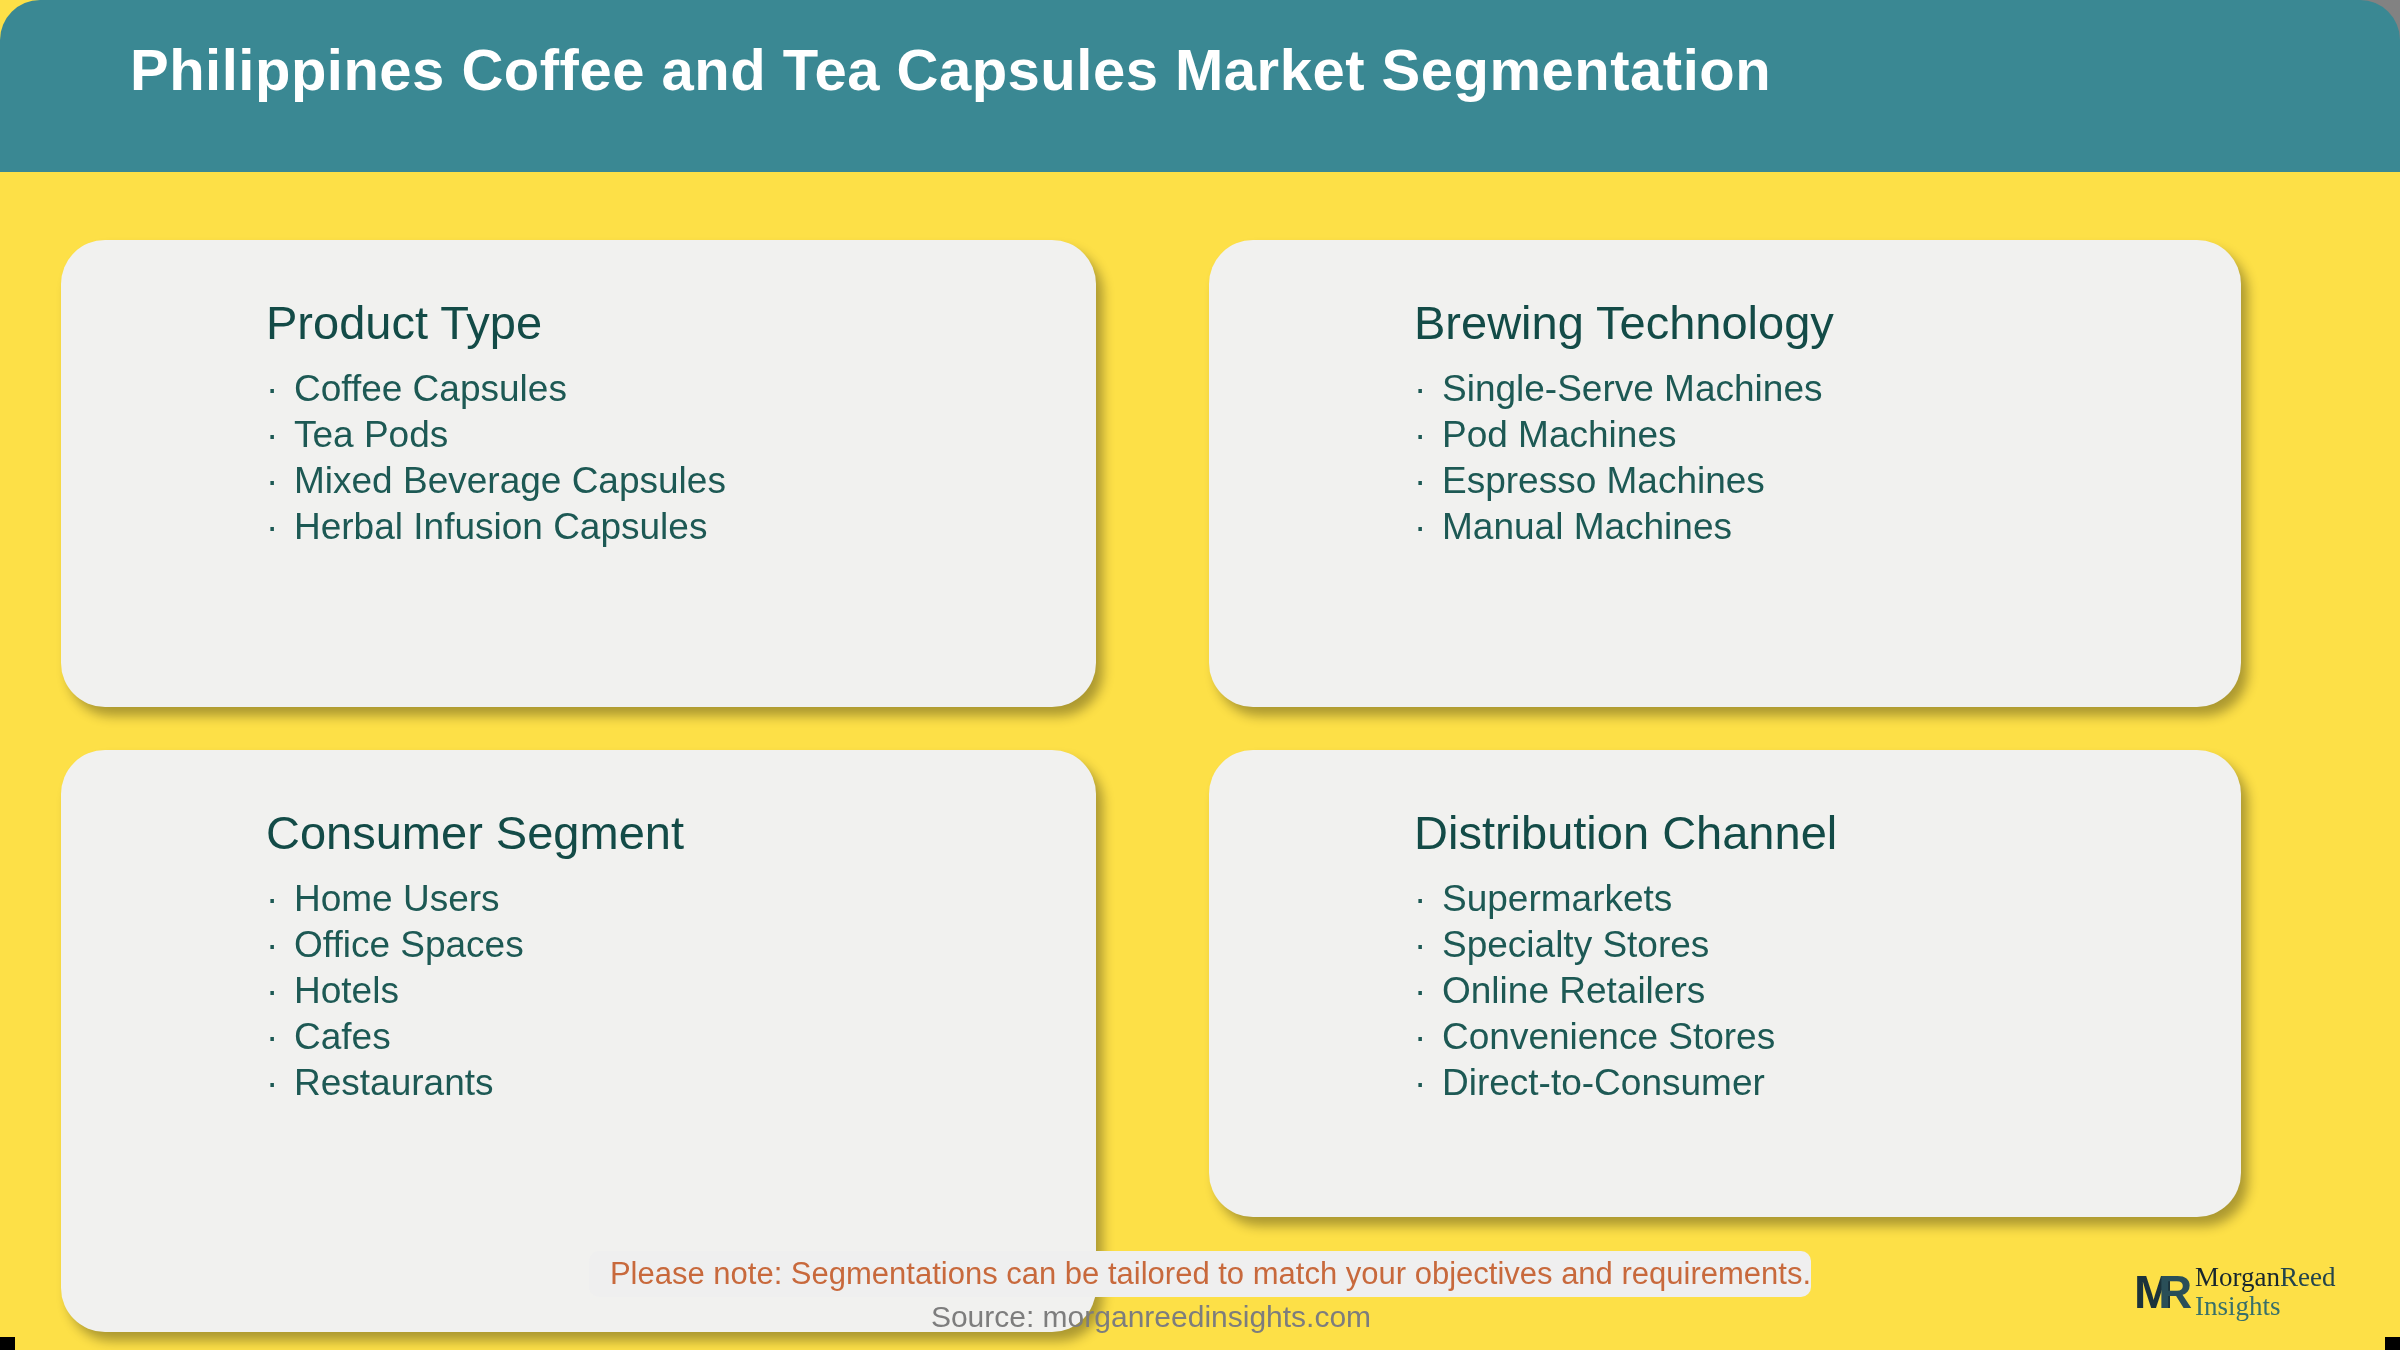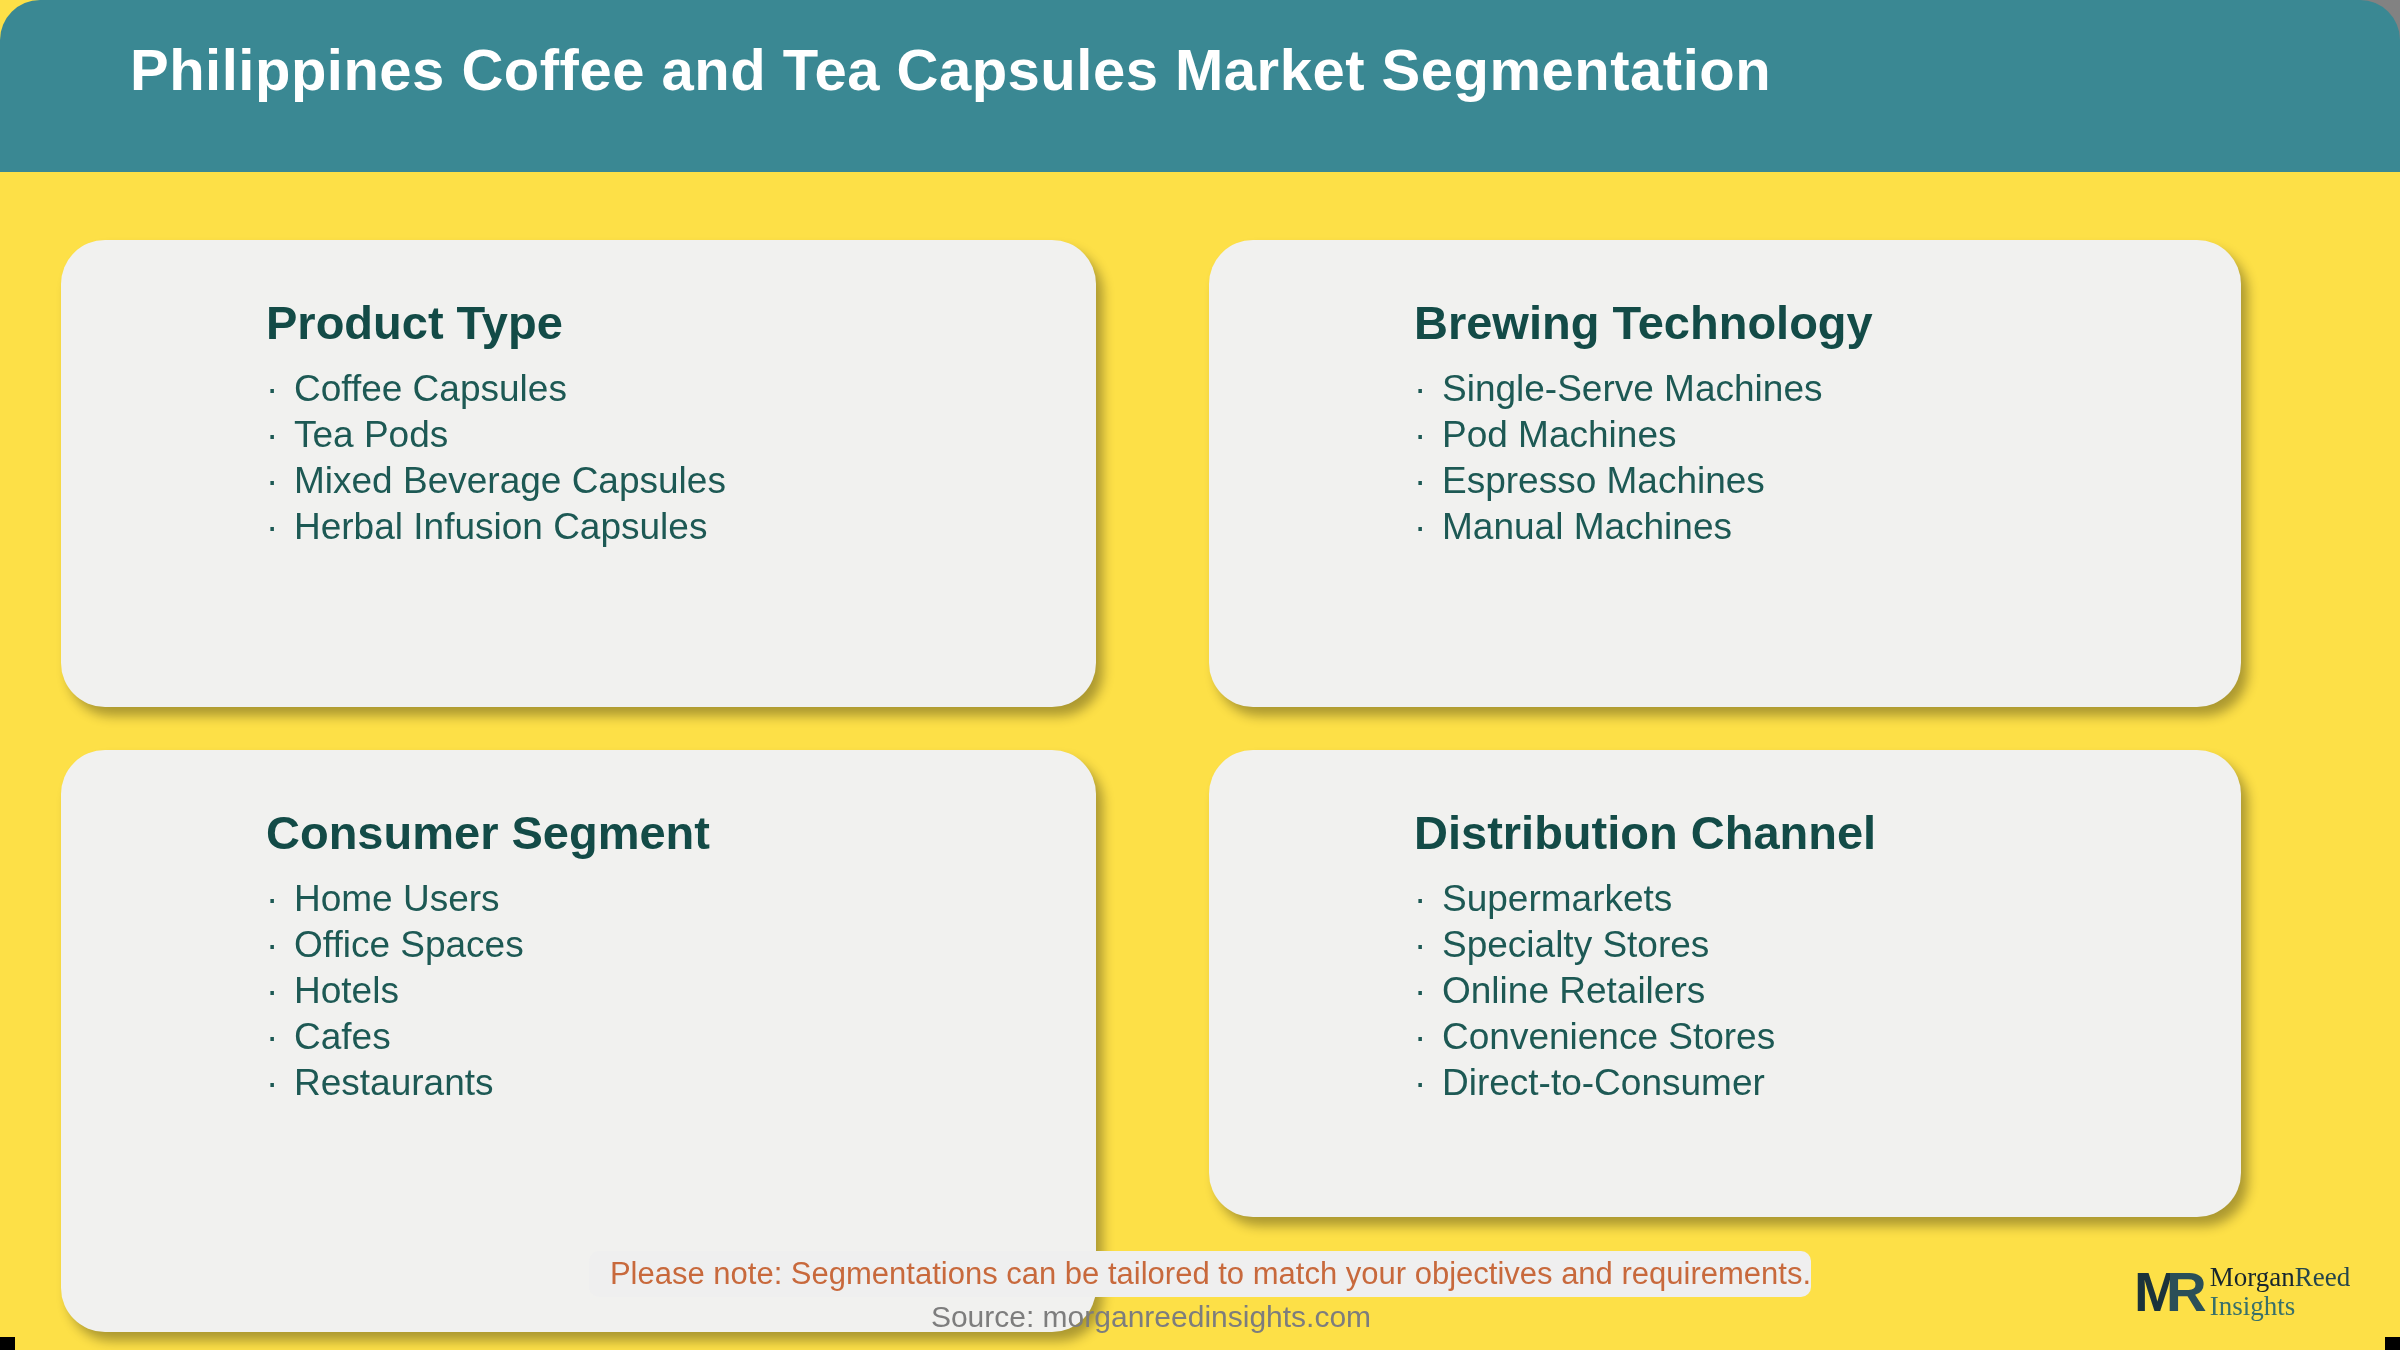--- a/index.html
+++ b/index.html
@@ -47,21 +47,21 @@
     box-shadow:7px 9px 12px rgba(0,0,0,0.32);
     box-sizing:border-box;
     padding:56px 60px 0 205px;
     z-index:1;
   }
   .card1{left:61px;top:240px;width:1035px;height:467px;}
   .card2{left:1209px;top:240px;width:1032px;height:467px;}
   .card3{left:61px;top:750px;width:1035px;height:582px;}
   .card4{left:1209px;top:750px;width:1032px;height:467px;}
   .card-title{
-    font-size:47px;font-weight:bold;color:var(--title-green);
+    font-size:47px;font-weight:normal;color:var(--title-green);
     line-height:1.15;margin:0 0 16px 0;white-space:nowrap;
   }
   ul.card-list{list-style:none;margin:0;padding:0;}
   li.card-item{
     font-size:37px;line-height:46px;color:var(--item-green);
     white-space:nowrap;
   }
   li.card-item .bullet{
     display:inline-block;width:28px;color:var(--item-green);
   }
@@ -77,21 +77,21 @@
   .source-text{
     position:absolute;left:901px;top:1300px;width:500px;
     text-align:center;font-size:30px;color:var(--source-gray);
     white-space:nowrap;z-index:1;
   }
   .logo{
     position:absolute;left:2134px;top:1263px;
     display:flex;align-items:center;z-index:1;
   }
   .logo-monogram{
-    font-weight:bold;font-size:56px;line-height:58px;
+    font-weight:bold;font-size:47px;line-height:58px;
     letter-spacing:-15px;margin-right:18px;
     font-family:"Liberation Sans",sans-serif;
   }
   .logo-monogram .m{color:var(--mono-m);}
   .logo-monogram .r{color:var(--mono-r);}
   .logo-textcol{
     display:flex;flex-direction:column;justify-content:center;
     font-family:"Liberation Serif",serif;
   }
   .logo-line1{font-size:27px;line-height:29px;font-weight:normal;white-space:nowrap;}

